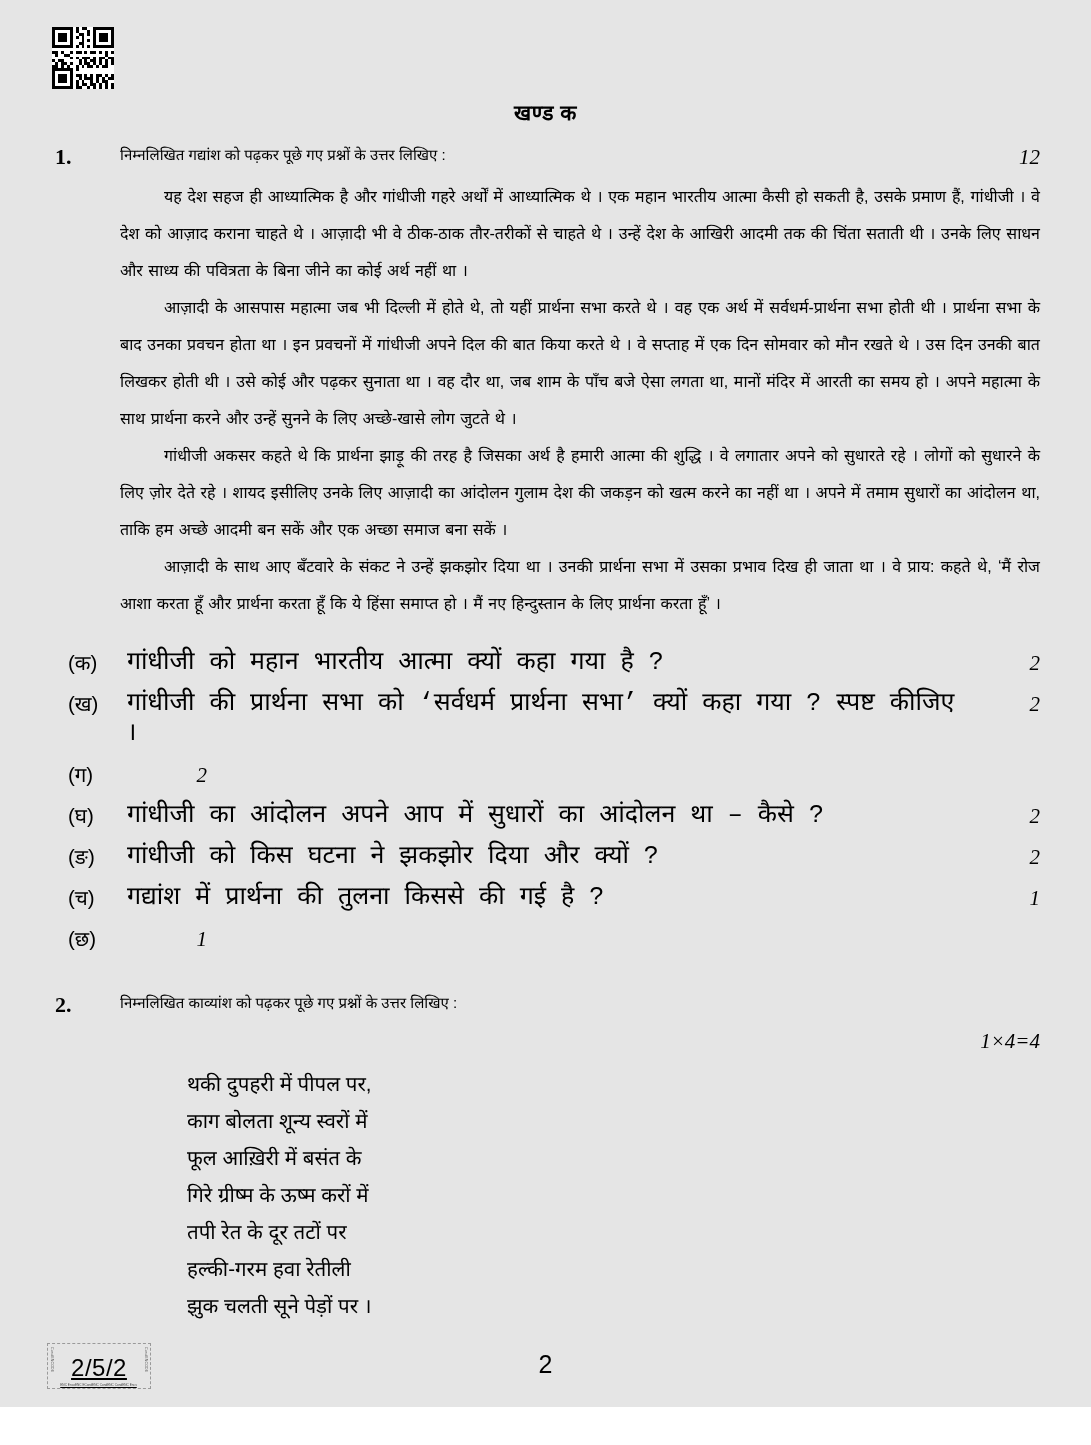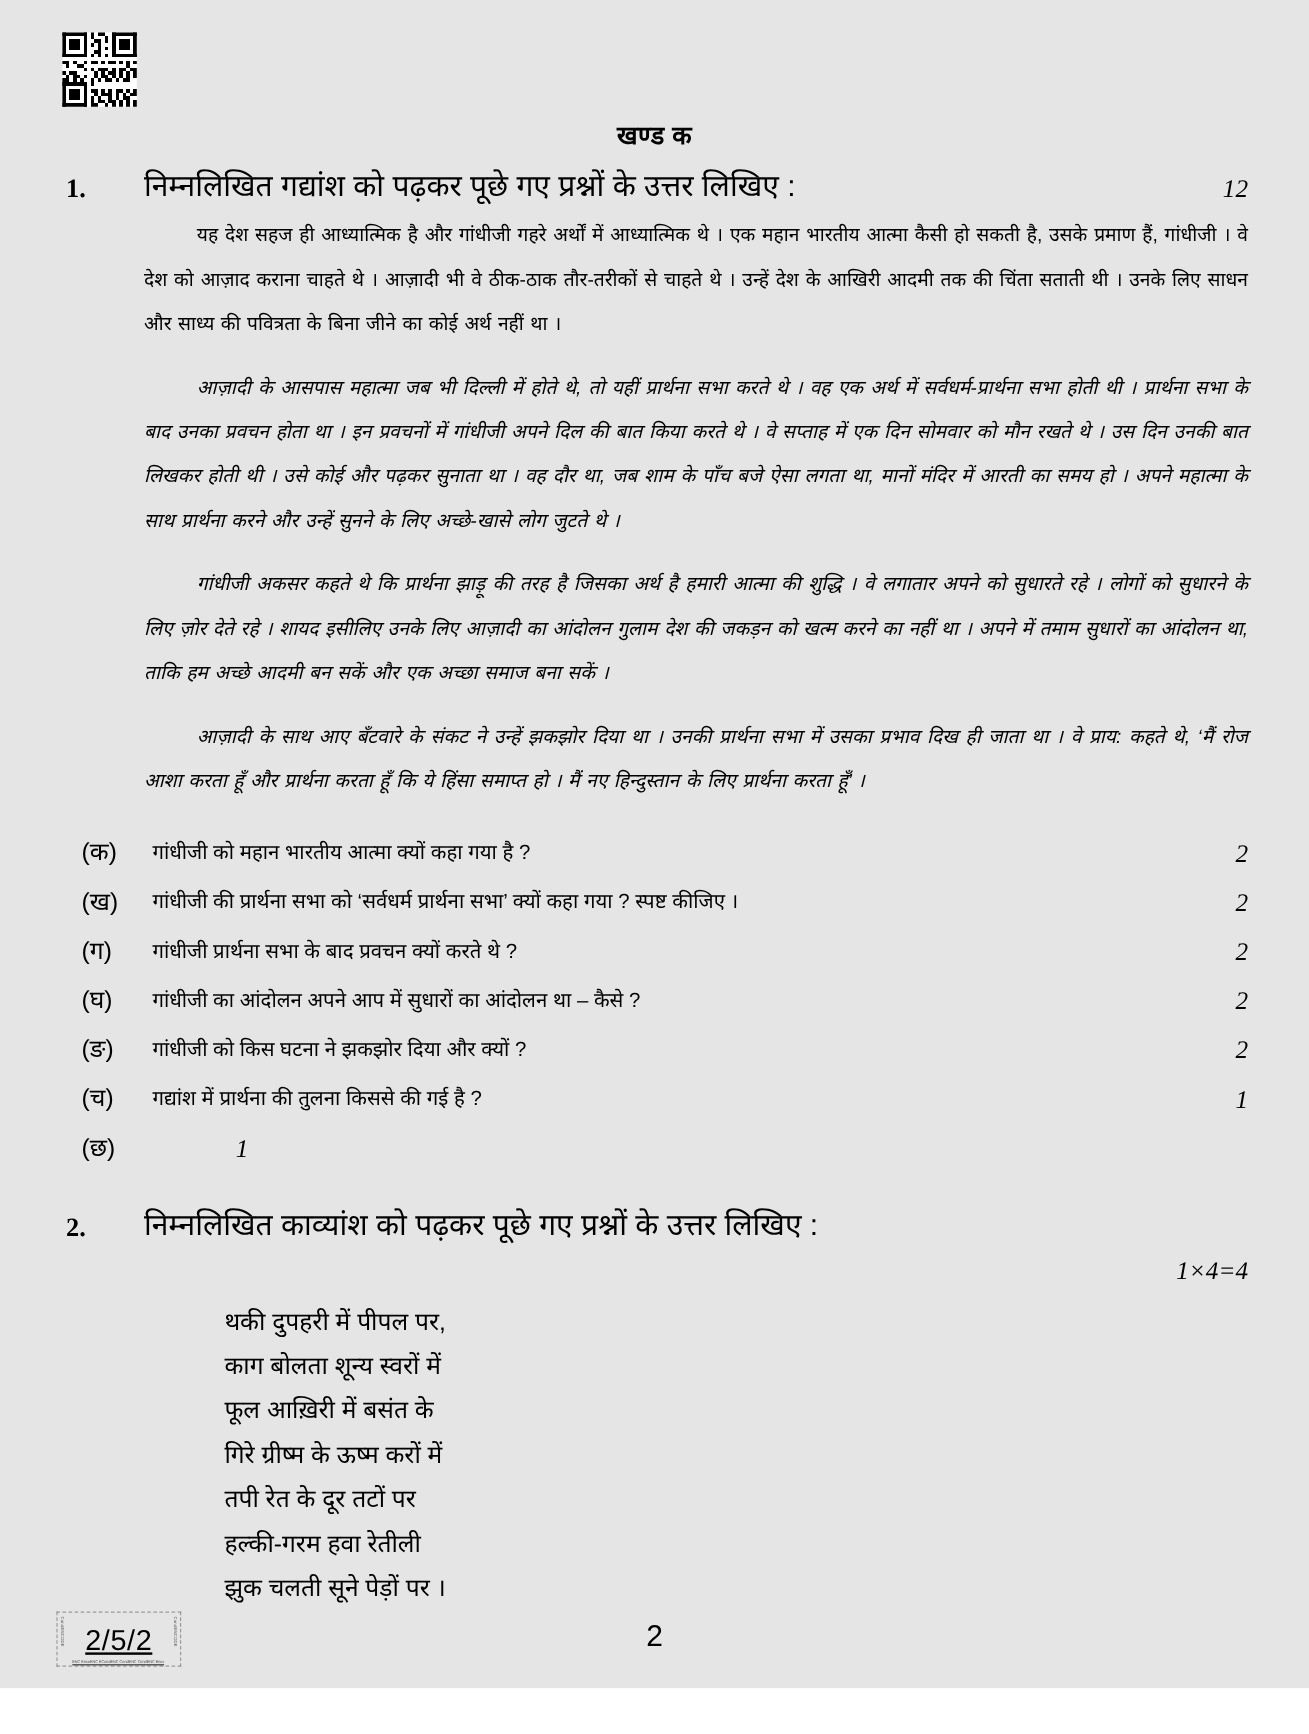--- a/index.html
+++ b/index.html
@@ -81,41 +81,41 @@
     font-style: italic;
     font-size: 21px;
     font-family: "Liberation Serif", "DejaVu Serif", serif;
     line-height: 30px;
     padding-top: 2px;
     white-space: nowrap;
   }
   .marks.wide { width: 112px; flex: 0 0 112px; margin-top: 36px; }
 
   .stem {
-    font-size: 25px;
+    font-size: 15px;
     line-height: 30px;
   }
 
   
   .passage {
     margin-top: 6px;
     width: 920px;
   }
   .passage p {
     margin: 0 0 0 0;
     text-align: justify;
     text-justify: inter-word;
     text-indent: 44px;
     font-size: 16px;
     line-height: 37px;
     font-family: "Liberation Sans", "DejaVu Sans", sans-serif;
     word-spacing: 1px;
   }
   .passage p:last-child { }
-  .passage p + p { margin-top: 16px; font-style: italic; }
+  .passage p + p { margin-top: 0; }
 
   
   .sublist {
     margin-top: 26px;
     width: 985px;
   }
   .subrow {
     display: flex;
     align-items: flex-start;
     width: 985px;
@@ -125,23 +125,23 @@
     width: 72px;
     flex: 0 0 72px;
     font-size: 20.5px;
     line-height: 30px;
     padding-left: 13px;
     box-sizing: border-box;
     font-family: "Liberation Sans", "DejaVu Sans", sans-serif;
   }
   .subtext {
     flex: 1 1 auto;
-    font-size: 17px;
-    line-height: 30px;
-    font-family: Liberation Sans, sans-serif;
+    font-size: 25px;
+    line-height: 30px;
+    font-family: Liberation Mono, monospace;
   }
   .submarks {
     width: 80px;
     flex: 0 0 80px;
     text-align: right;
     font-style: italic;
     font-size: 21px;
     line-height: 30px;
     font-family: "Liberation Serif", "DejaVu Serif", serif;
   }
@@ -348,21 +348,20 @@
         <div class="subtext">गांधीजी को महान भारतीय आत्मा क्यों कहा गया है ?</div>
         <div class="submarks">2</div>
       </div>
       <div class="subrow">
         <div class="sublabel">(ख)</div>
         <div class="subtext">गांधीजी की प्रार्थना सभा को ‘सर्वधर्म प्रार्थना सभा’ क्यों कहा गया ? स्पष्ट कीजिए ।</div>
         <div class="submarks">2</div>
       </div>
       <div class="subrow">
         <div class="sublabel">(ग)</div>
-        <div class="subtext">गांधीजी प्रार्थना सभा के बाद प्रवचन क्यों करते थे ?</div>
         <div class="submarks">2</div>
       </div>
       <div class="subrow">
         <div class="sublabel">(घ)</div>
         <div class="subtext">गांधीजी का आंदोलन अपने आप में सुधारों का आंदोलन था – कैसे ?</div>
         <div class="submarks">2</div>
       </div>
       <div class="subrow">
         <div class="sublabel">(ङ)</div>
         <div class="subtext">गांधीजी को किस घटना ने झकझोर दिया और क्यों ?</div>

